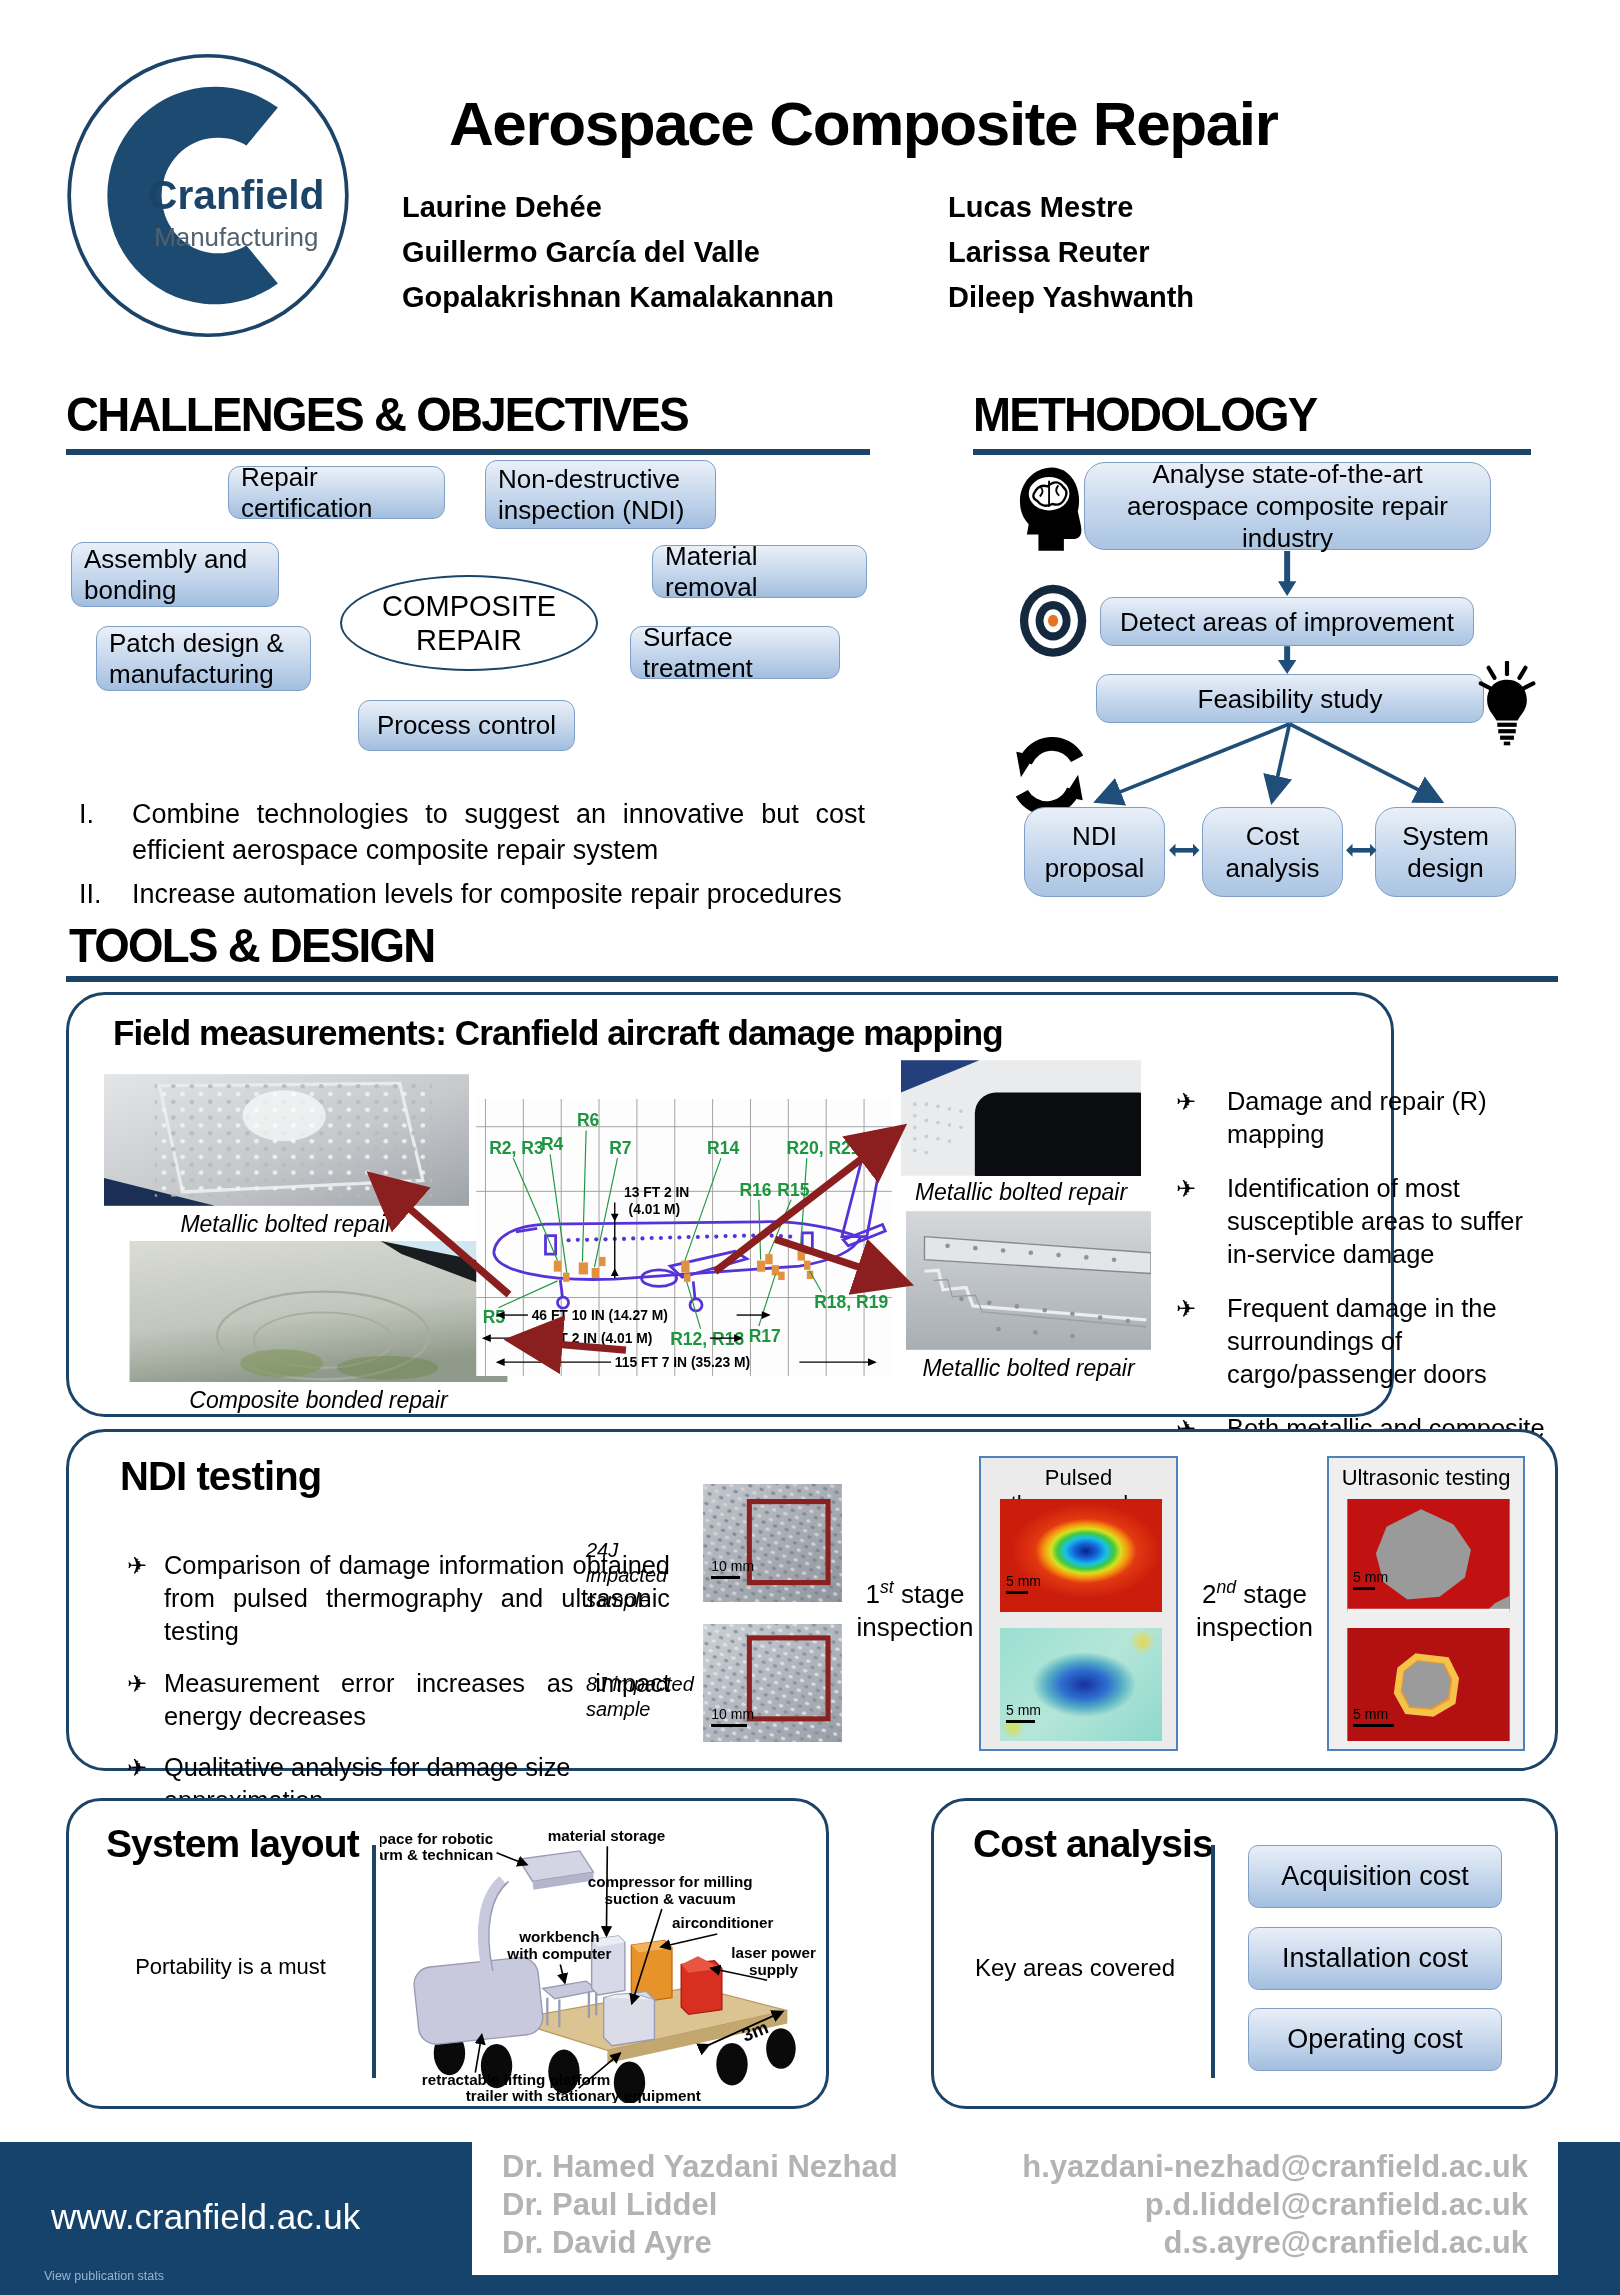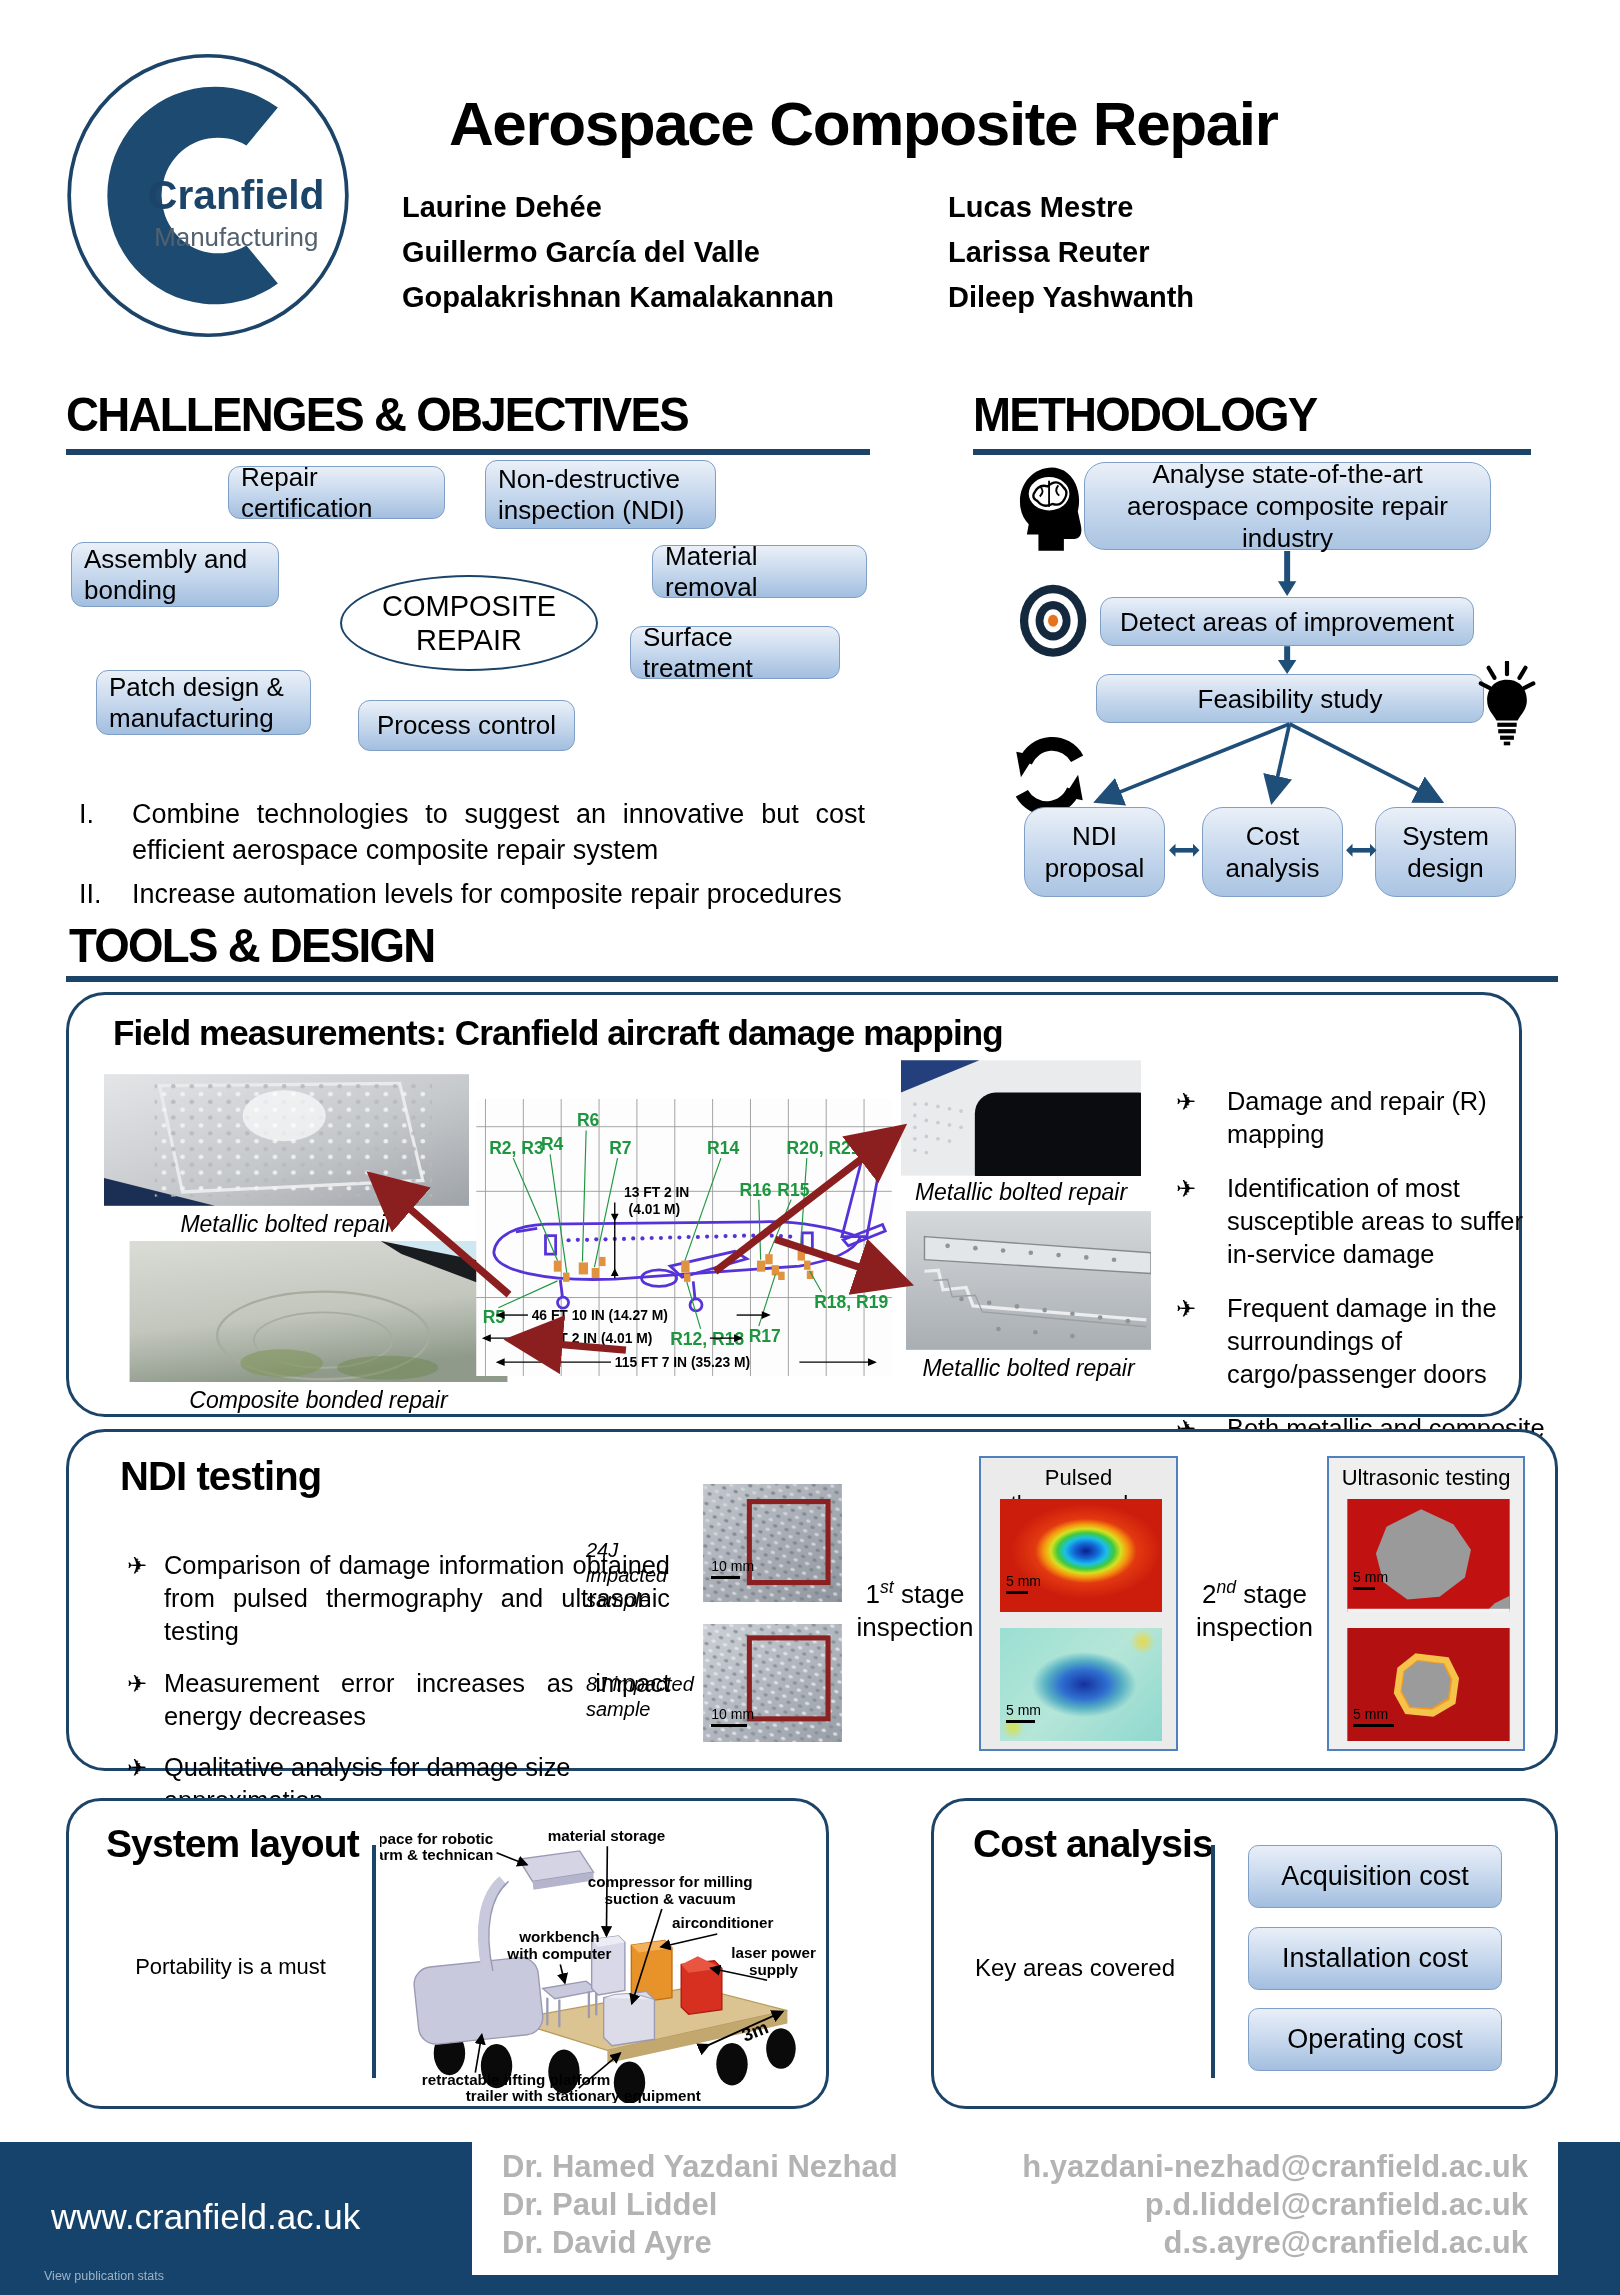--- a/index.html
+++ b/index.html
@@ -58,21 +58,21 @@
     <div>Dileep Yashwanth</div>
   </div>
 
   <div class="abs sec-h" style="left:66px;top:387px;">CHALLENGES &amp; OBJECTIVES</div>
   <div class="abs rule" style="left:66px;top:449px;width:804px;"></div>
 
   <div class="abs bubble" style="left:228px;top:466px;width:217px;height:53px;">Repair certification</div>
   <div class="abs bubble" style="left:485px;top:460px;width:231px;height:69px;">Non-destructive inspection (NDI)</div>
   <div class="abs bubble" style="left:71px;top:542px;width:208px;height:65px;">Assembly and bonding</div>
   <div class="abs bubble" style="left:652px;top:545px;width:215px;height:53px;">Material removal</div>
-  <div class="abs bubble" style="left:96px;top:626px;width:215px;height:65px;margin-top:44px;">Patch design &amp; manufacturing</div>
+  <div class="abs bubble" style="left:96px;top:626px;width:215px;height:65px;">Patch design &amp; manufacturing</div>
   <div class="abs bubble" style="left:630px;top:626px;width:210px;height:53px;">Surface treatment</div>
   <div class="abs bubble" style="left:358px;top:700px;width:217px;height:51px;">Process control</div>
 
   <div class="abs" style="left:340px;top:575px;width:254px;height:92px;border:2.8px solid #1b4468;border-radius:50%;
        display:flex;flex-direction:column;align-items:center;justify-content:center;font-size:29px;line-height:34px;background:#fff;">
     <div>COMPOSITE</div>
     <div>REPAIR</div>
   </div>
 
   <div class="abs" style="left:79px;top:796px;width:786px;">
@@ -180,21 +180,21 @@
     <svg width="30.5" height="16.6" viewBox="0 0 66 36">
         <line x1="12" y1="18" x2="54" y2="18" stroke="#1f4e79" stroke-width="10"></line>
         <polygon points="14,4 14,32 0,18" fill="#1f4e79"></polygon>
         <polygon points="52,4 52,32 66,18" fill="#1f4e79"></polygon>
       </svg>
   </div>
 
   <div class="abs sec-h" style="left:69px;top:918px;">TOOLS &amp; DESIGN</div>
   <div class="abs rule" style="left:66px;top:976px;width:1492px;"></div>
 
-  <div class="abs panel" style="left:66px;top:992px;width:1456px;height:425px;">
+  <div class="abs panel" style="left:66px;top:992px;width:1328px;height:425px;">
     <div class="abs" style="left:44px;top:17.6px;font-size:35px;font-weight:bold;letter-spacing:-0.9px;">Field measurements: Cranfield aircraft damage mapping</div>
 
     <div class="abs" style="left:35px;top:79px;">
       <svg width="365" height="132" viewBox="0 0 790 285">
         <defs>
           <linearGradient id="p1g" x1="0" y1="0" x2="1" y2="1">
               <stop offset="0" stop-color="#e3e5e7"></stop>
               <stop offset=".55" stop-color="#c6c9cc"></stop>
               <stop offset="1" stop-color="#9ea3a8"></stop>
             </linearGradient>

